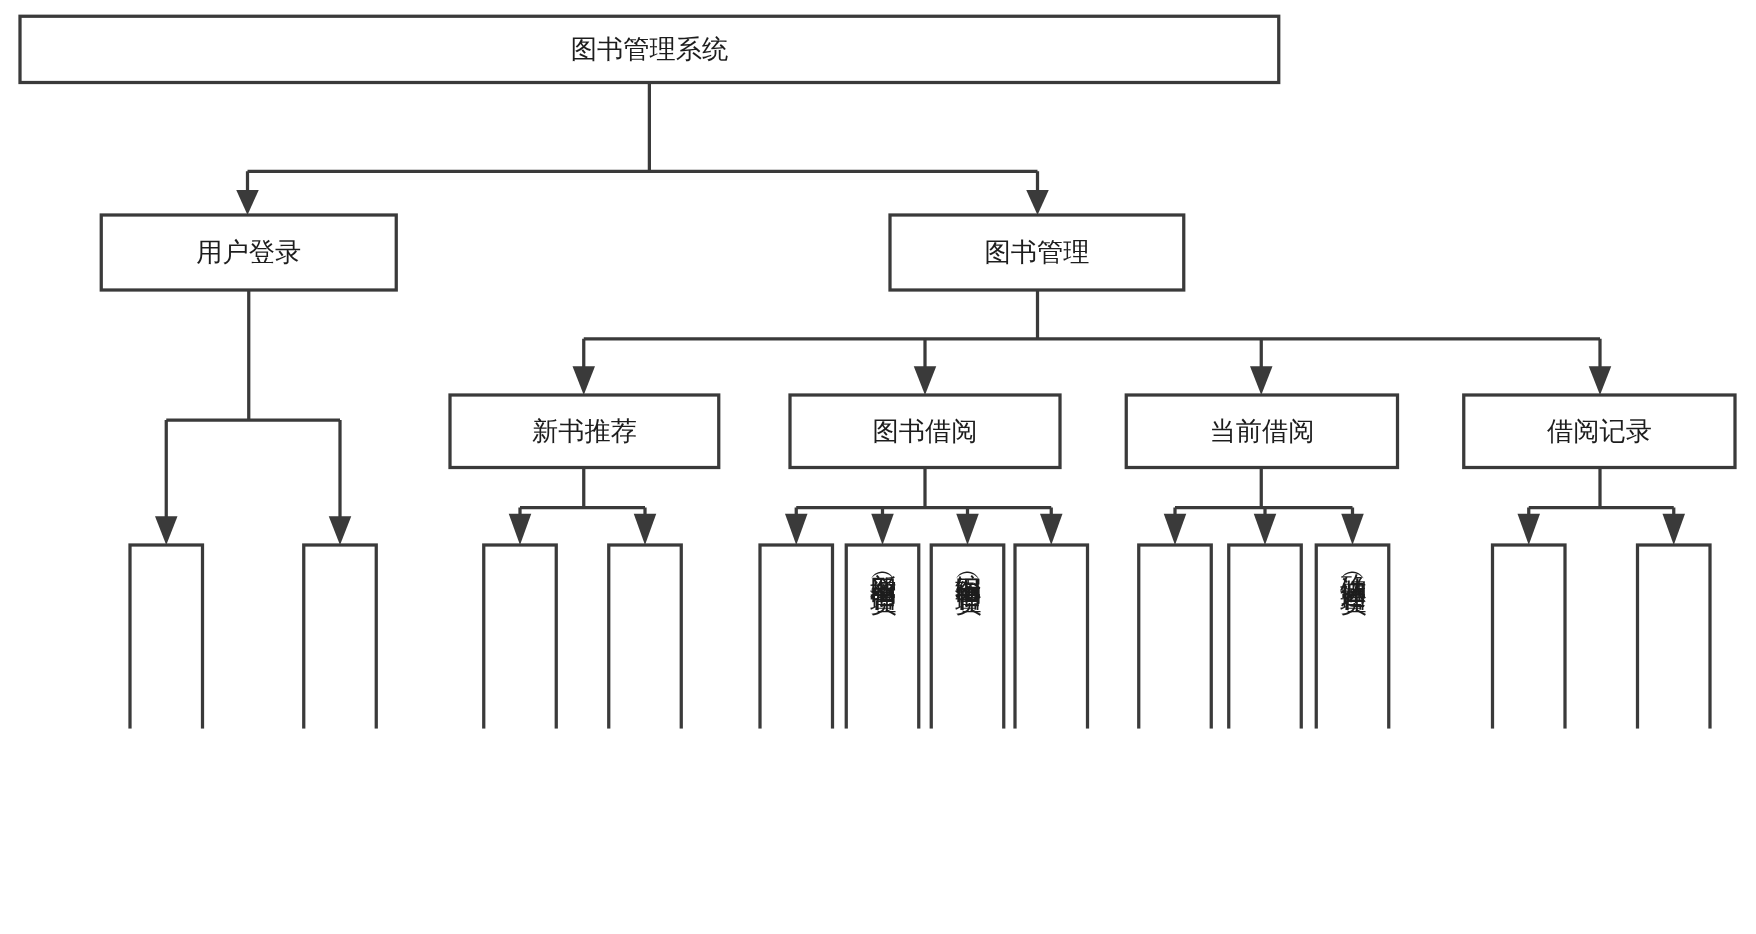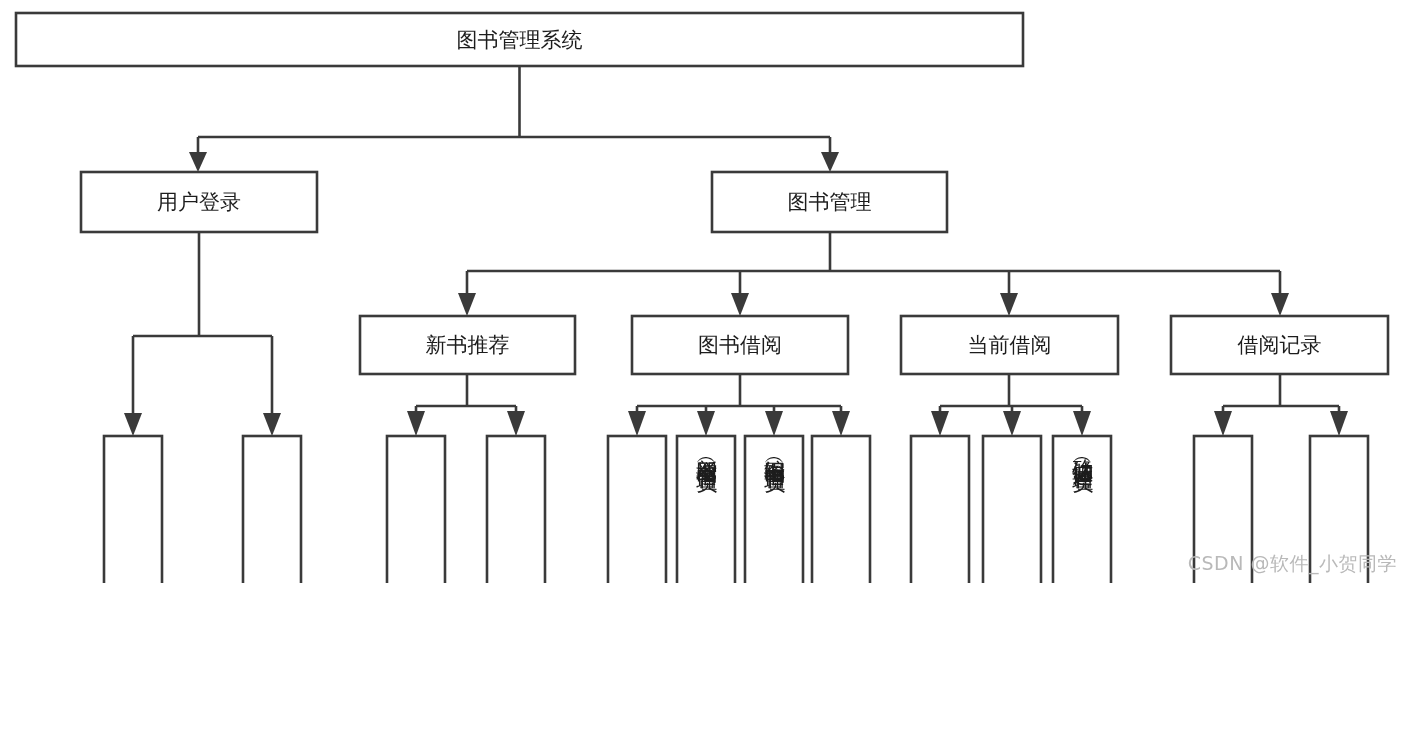--- a/index.html
+++ b/index.html
@@ -234,15 +234,14 @@
   <div class="leaf-label-wrap" style="left:1053px; top:436px; width:58px; height:297px; align-items:flex-start;">
     <span class="leaf-label" style="margin-top:6px;">确认归还（管理员）</span>
   </div>
   <div class="leaf-label-wrap" style="left:1194px; top:436px; width:58px; height:297px;">
     <span class="leaf-label">新增借阅记录</span>
   </div>
   <div class="leaf-label-wrap" style="left:1310px; top:436px; width:58px; height:297px;">
     <span class="leaf-label">查询借阅记录</span>
   </div>
 
-  <div class="watermark">CSDN @软件_小贺同学</div>
 
 </div>
 
 </body></html>

